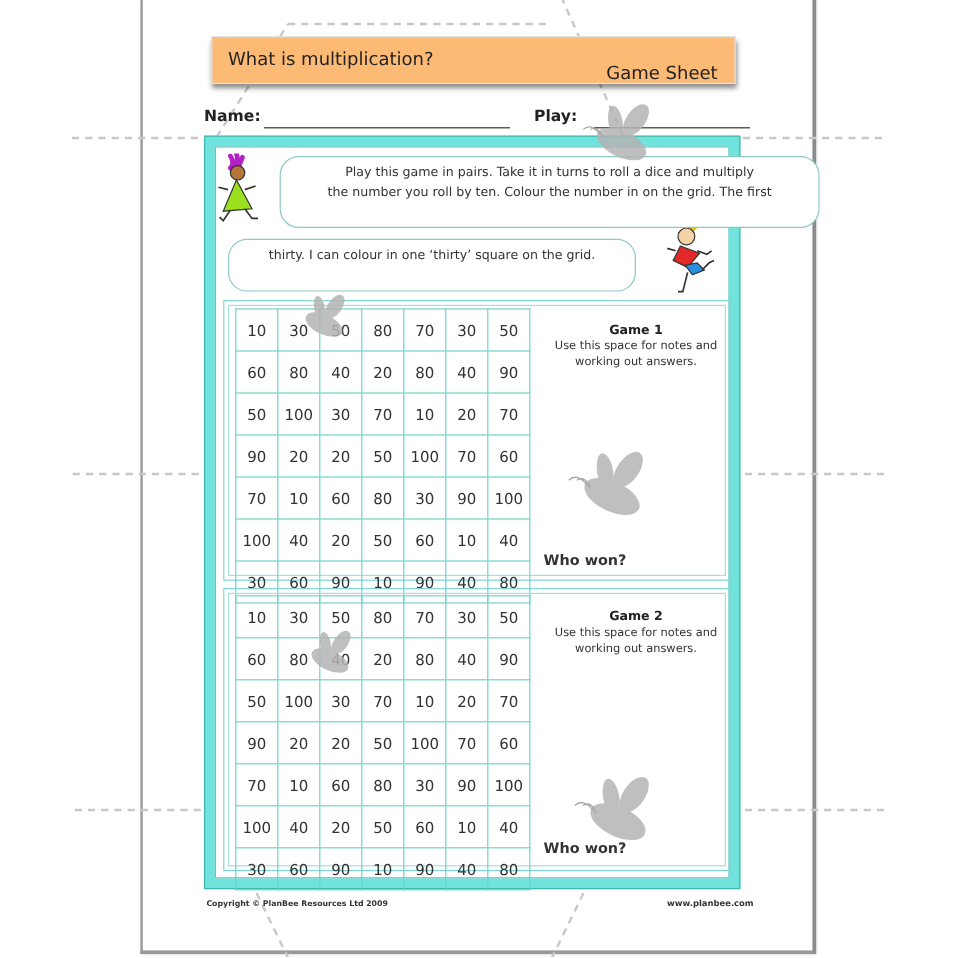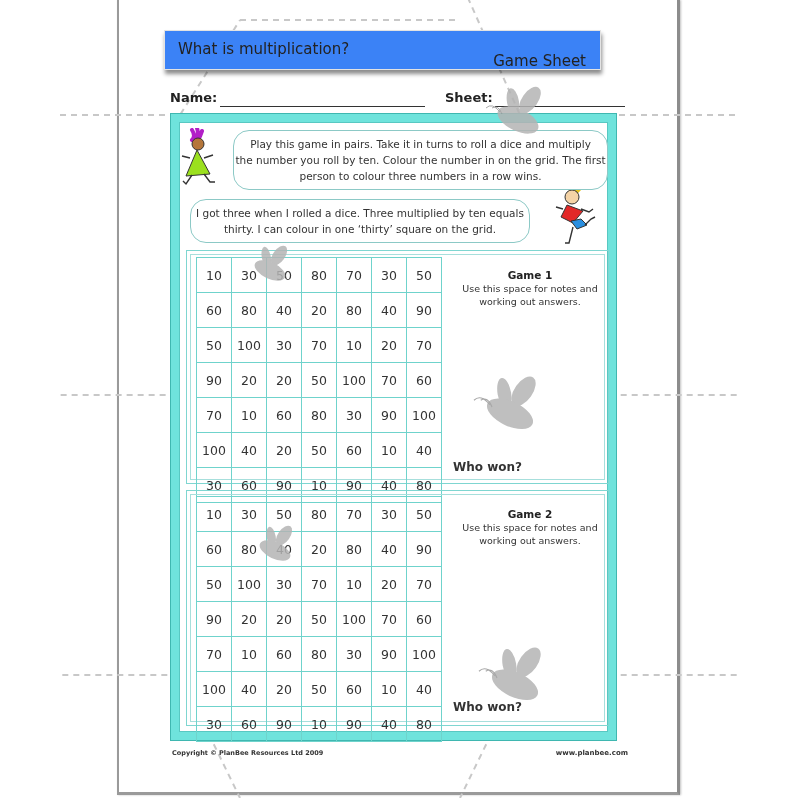--- a/index.html
+++ b/index.html
@@ -2,36 +2,36 @@
 <html><head>
   <meta charset="utf-8">
   <style>
     html, body { margin:0; padding:0; }
     body { width:798px; height:798px; background:#ffffff; position:relative; overflow:hidden;
       font-family:"DejaVu Sans", sans-serif; color:#222; }
     .page { position:absolute; left:117px; top:0; width:563px; height:795px; background:#fff;
       border-left:2px solid #9a9a9a; border-right:3px solid #8c8c8c; border-bottom:3px solid #9a9a9a;
       box-sizing:border-box; box-shadow: 1px 0 2px rgba(0,0,0,0.25); }
     .hexbg { position:absolute; left:0; top:0; width:798px; height:798px; pointer-events:none; }
-    .title-box { position:absolute; left:164px; top:30px; width:437px; height:40px; background:#3b82f6;
+    .title-box { position:absolute; left:176px; top:30px; width:437px; height:40px; background:#fdba74;
       box-shadow: 1px 4px 4px rgba(0,0,0,0.45); border:1px solid #e3e3e3; box-sizing:border-box; }
     .title-left { position:absolute; left:13px; top:9px; font-size:15px; color:#222; }
     .title-right { position:absolute; right:14px; top:9px; font-size:15px; color:#222;margin-top:12px; }
     .name-row { position:absolute; left:170px; top:90px; width:460px; height:22px; font-weight:bold; font-size:13px; }
     .name-label { position:absolute; left:0; top:0; }
     .name-line { position:absolute; left:50px; top:16px; width:205px; border-bottom:1.5px solid #333; }
     .date-label { position:absolute; left:275px; top:0; }
     .date-line { position:absolute; left:325px; top:16px; width:130px; border-bottom:1.5px solid #333; }
     .frame { position:absolute; left:170px; top:113px; width:447px; height:628px; background:#6fe3dc;
       border:1px solid #3fb7b0; box-sizing:border-box; }
     .frame-inner { position:absolute; left:8px; top:8px; right:8px; bottom:8px; background:#fff;
       border:1px solid #58c8c2; }
     .bubble { position:absolute; background:#fff; border:1.5px solid #8cc9c6; border-radius:16px;
       text-align:center; font-size:10.5px; line-height:16px; color:#333; box-sizing:border-box; }
-    .bubble1 { left:233px; top:130px; width:375px; height:60px; padding-top:5px; }
+    .bubble1 { left:233px; top:130px; width:450px; height:60px; padding-top:5px; }
     .bubble2 { left:190px; top:199px; width:340px; height:44px; padding-top:5px; }
     .game-panel { position:absolute; left:186px; width:423px; border:1.5px solid #7fd6d1; box-sizing:border-box; }
     .gp-inner { position:absolute; left:3px; top:3px; right:3px; bottom:3px; border:1px solid #a7dfdc; }
     .game1 { top:250px; height:234px; }
     .game2 { top:490px; height:236px; }
     table.grid { position:absolute; border-collapse:collapse; }
     table.grid td { width:34px; height:34px; border:1.5px solid #6fd3cc; text-align:center; vertical-align:middle;
       font-size:12.5px; color:#333; padding:0; }
     .grid1 { left:196px; top:257px; }
     .grid2 { left:196px; top:496px; }
@@ -64,21 +64,21 @@
 </svg>
 
 <div class="title-box">
   <span class="title-left">What is multiplication?</span>
   <span class="title-right">Game Sheet</span>
 </div>
 
 <div class="name-row">
   <span class="name-label">Name:</span>
   <span class="name-line"></span>
-  <span class="date-label">Sheet:</span>
+  <span class="date-label">Play:</span>
   <span class="date-line"></span>
 </div>
 
 <div class="frame">
   <div class="frame-inner"></div>
 </div>
 
 <svg class="char" style="left:180px;top:128px;" width="46" height="62" viewBox="0 0 46 62">
   <path d="M12 2 q4 6 0 10 M17 0 q2 6 -1 11 M22 3 q-2 6 -4 9" stroke="#b21fc7" stroke-width="4" fill="none" stroke-linecap="round"></path>
   <circle cx="18" cy="16" r="6" fill="#b5763b" stroke="#333" stroke-width="1"></circle>
@@ -90,25 +90,23 @@
   <path d="M14 3 l3 4 l3 -5 l2 5 l3 -3" stroke="#e3c21a" stroke-width="3" fill="none"></path>
   <circle cx="17" cy="12" r="7" fill="#f4d3a6" stroke="#333" stroke-width="1"></circle>
   <polygon points="12,20 28,26 18,38 6,32" fill="#e32828" stroke="#333" stroke-width="1"></polygon>
   <polygon points="16,36 26,34 32,40 22,44" fill="#2a8fe0" stroke="#333" stroke-width="1"></polygon>
   <path d="M8 24 L1 22 M26 24 L34 27 L38 24 M18 42 L14 58 L10 58 M30 40 L36 34 L40 32" stroke="#333" stroke-width="1.4" fill="none"></path>
 </svg>
 
 <div class="bubble bubble1">
   <div>Play this game in pairs. Take it in turns to roll a dice and multiply</div>
   <div>the number you roll by ten. Colour the number in on the grid. The first</div>
-  <div>person to colour three numbers in a row wins.</div>
 </div>
 
 <div class="bubble bubble2">
-  <div>I got three when I rolled a dice. Three multiplied by ten equals</div>
   <div>thirty. I can colour in one ‘thirty’ square on the grid.</div>
 </div>
 
 <div class="game-panel game1">
     <div class="gp-inner"></div>
   </div>
 <table class="grid grid1">
   <tbody>
       <tr>
     <td>10</td>

